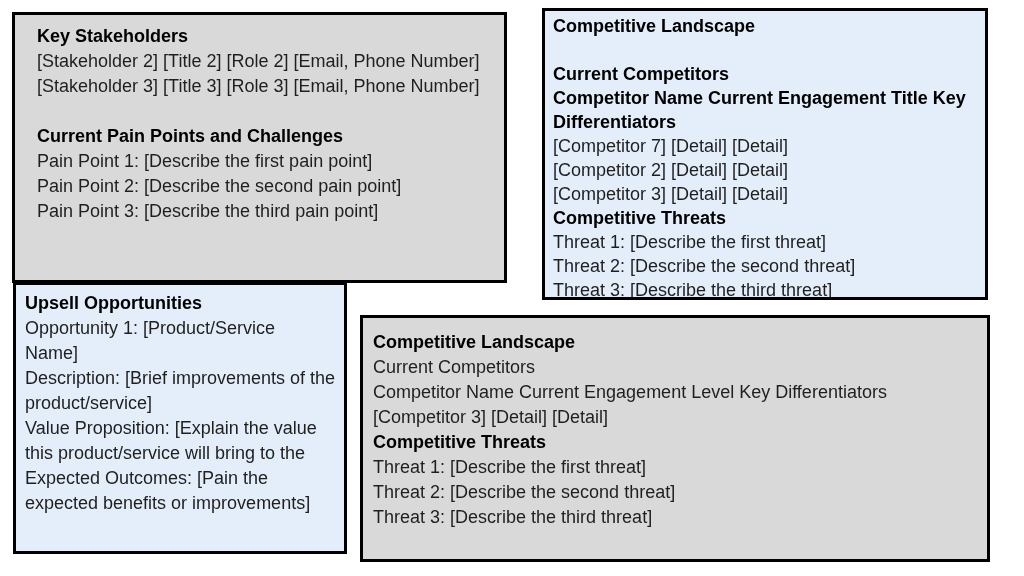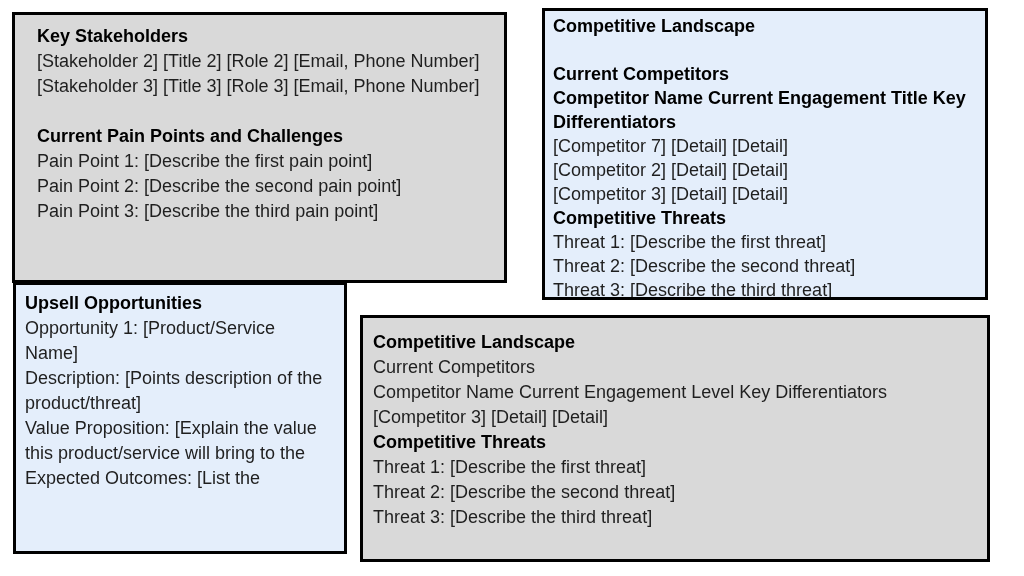--- a/index.html
+++ b/index.html
@@ -76,25 +76,26 @@
       <div class="line bold">Competitive Threats</div>
       <div class="line">Threat 1: [Describe the first threat]</div>
       <div class="line">Threat 2: [Describe the second threat]</div>
       <div class="line">Threat 3: [Describe the third threat]</div>
     </div>
 
   <div class="box fill-blue box-upsell">
       <div class="line bold">Upsell Opportunities</div>
       <div class="line">Opportunity 1: [Product/Service</div>
       <div class="line">Name]</div>
-      <div class="line">Description: [Points description of the</div>
-      <div class="line">product/threat]</div>
+      <div class="line">Description: [Brief improvements of the</div>
+      <div class="line">product/service]</div>
       <div class="line">Value Proposition: [Explain the value</div>
       <div class="line">this product/service will bring to the</div>
-      <div class="line">Expected Outcomes: [List the</div>
+      <div class="line">Expected Outcomes: [Pain the</div>
+      <div class="line">expected benefits or improvements]</div>
     </div>
 
   <div class="box fill-gray box-competitive-bottom">
       <div class="line bold">Competitive Landscape</div>
       <div class="line">Current Competitors</div>
       <div class="line">Competitor Name Current Engagement Level Key Differentiators</div>
       <div class="line">[Competitor 3] [Detail] [Detail]</div>
       <div class="line bold">Competitive Threats</div>
       <div class="line">Threat 1: [Describe the first threat]</div>
       <div class="line">Threat 2: [Describe the second threat]</div>

